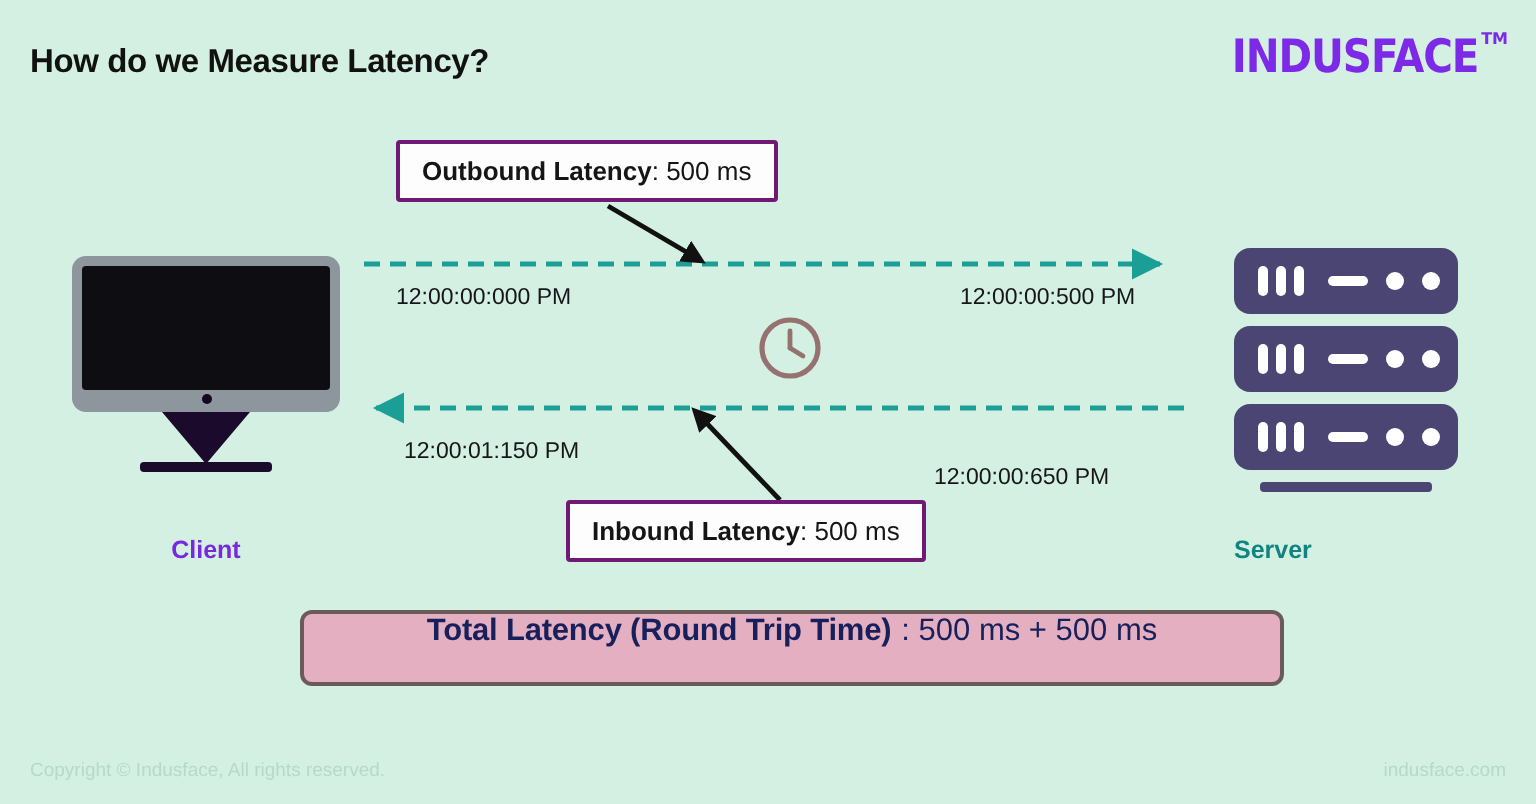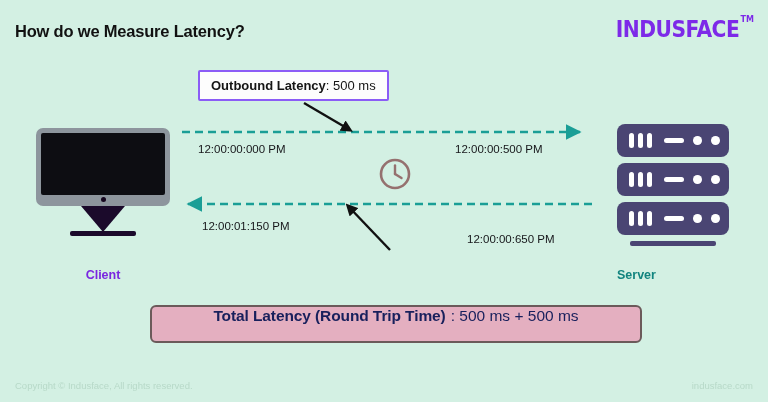--- a/index.html
+++ b/index.html
@@ -177,29 +177,29 @@
   .flow-line { position: absolute; }
 
   
   .timestamp {
     position: absolute;
     font-size: 11.5px;
     color: #16161a;
     white-space: nowrap;
   }
   #ts-out-start { left: 198px; top: 143px; }
-  #ts-out-end   { left: 455px; top: 143px; }
+  #ts-out-end   { left: 480px; top: 143px; }
   #ts-in-end    { left: 202px; top: 220px; }
   #ts-in-start  { left: 467px; top: 233px; }
 
   
   .callout {
     position: absolute;
     background: #fdfdfd;
-    border: 2px solid #8b5cf6;
+    border: 2px solid #701a75;
     border-radius: 2px;
     padding: 6px 11px;
     font-size: 13px;
     color: #151515;
     white-space: nowrap;
     box-sizing: border-box;
   }
   .callout .callout-strong { font-weight: bold; }
   .callout .callout-value  { font-weight: normal; }
   #callout-outbound { left: 198px; top: 70px; }
@@ -346,20 +346,23 @@
 
   <div id="ts-out-start" class="timestamp">12:00:00:000 PM</div>
   <div id="ts-out-end" class="timestamp">12:00:00:500 PM</div>
   <div id="ts-in-end" class="timestamp">12:00:01:150 PM</div>
   <div id="ts-in-start" class="timestamp">12:00:00:650 PM</div>
 
   <div id="callout-outbound" class="callout">
     <span class="callout-strong">Outbound Latency</span><span class="callout-value">: 500 ms</span>
   </div>
 
+  <div id="callout-inbound" class="callout">
+    <span class="callout-strong">Inbound Latency</span><span class="callout-value">: 500 ms</span>
+  </div>
 
   <div id="total-banner">
     <span class="banner-strong">Total Latency (Round Trip Time)</span>
     <span class="banner-value">: 500 ms + 500 ms</span>
   </div>
 
   <div id="footer-copyright" class="footer-text">Copyright © Indusface, All rights reserved.</div>
   <div id="footer-site" class="footer-text">indusface.com</div>
 
 </div>

